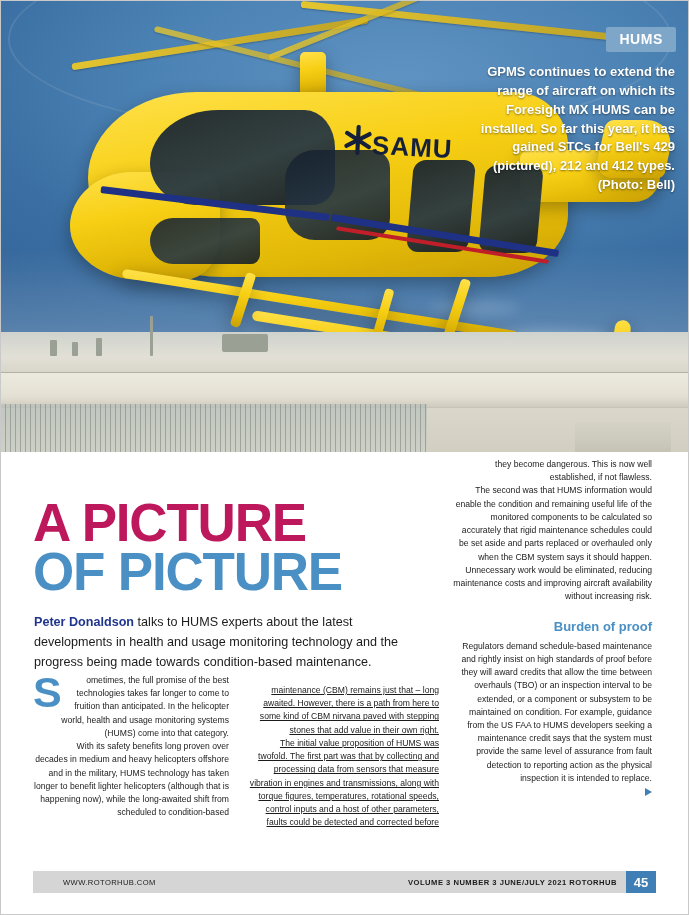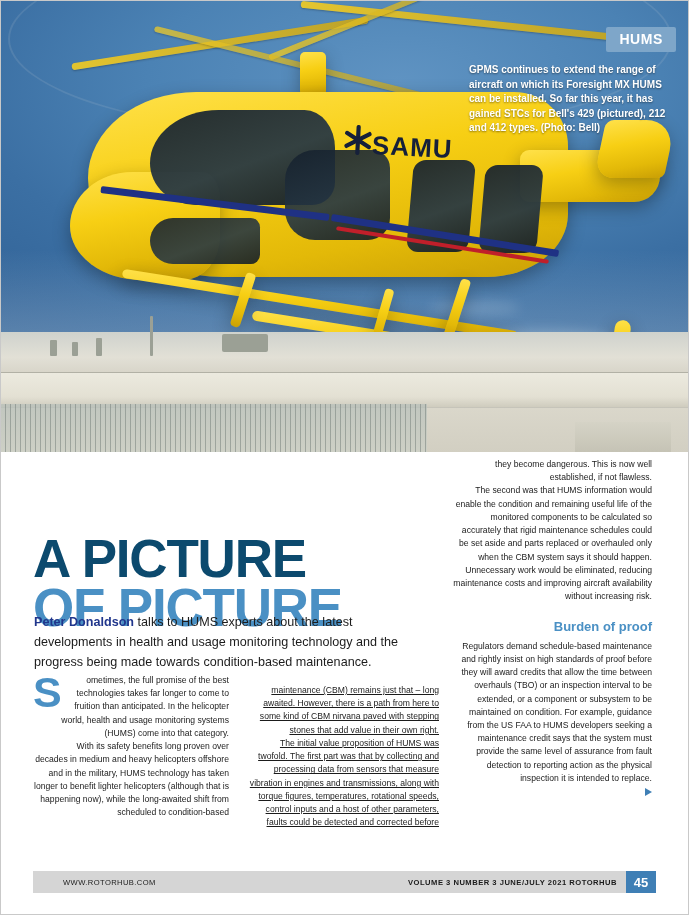--- a/index.html
+++ b/index.html
@@ -128,23 +128,24 @@
     padding: 4px 13px 5px 13px;
     border-radius: 2px;
   }
 
   
   .photo-caption {
     position: absolute;
     right: 14px; top: 63px;
     width: 206px;
     color: #ffffff;
-    font-size: 10px;
+    font-size: 13px;
     font-weight: bold;
     line-height: 1.45;
+    text-align: right;
     text-shadow: 0 1px 2px rgba(0,0,0,0.45);
   }
 
   
   .article {
     position: absolute;
     left: 0; top: 452px;
     width: 689px;
     height: 463px;
     background: #ffffff;
@@ -152,21 +153,21 @@
 
   .headline {
     position: absolute;
     left: 33px; top: 10px;
     width: 410px;
     font-size: 53px;
     line-height: 0.93;
     font-weight: bold;
     letter-spacing: -1.2px;
   }
-  .hl-1 { color: #0c4a6e; display: block; margin-top: 36px; }
+  .hl-1 { color: #be185d; display: block; }
   .hl-2 { color: #4a90c4; display: block; }
 
   .standfirst {
     position: absolute;
     left: 34px; top: 147px;
     width: 400px;
     font-size: 12.6px;
     line-height: 1.62;
     color: #1c1c1c;
   }

